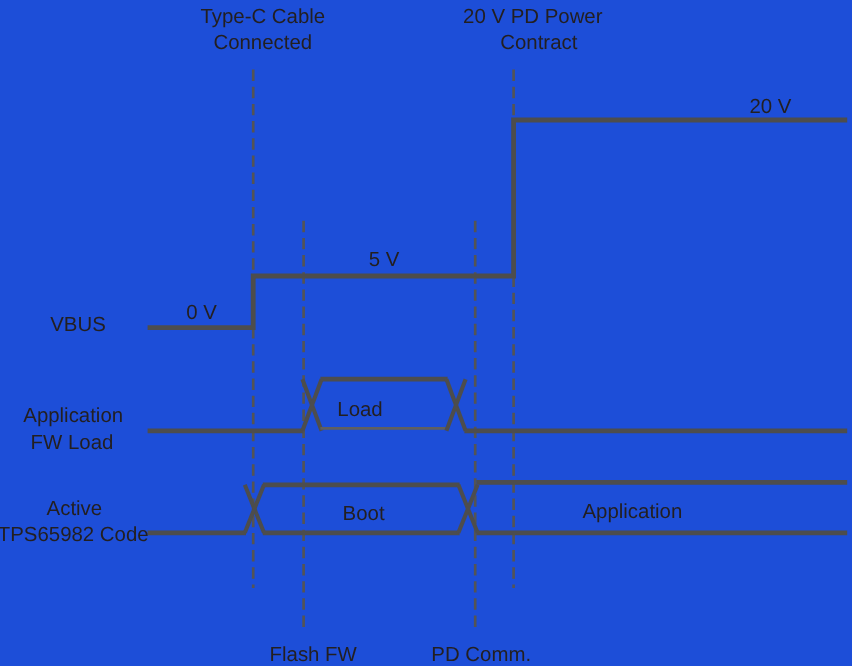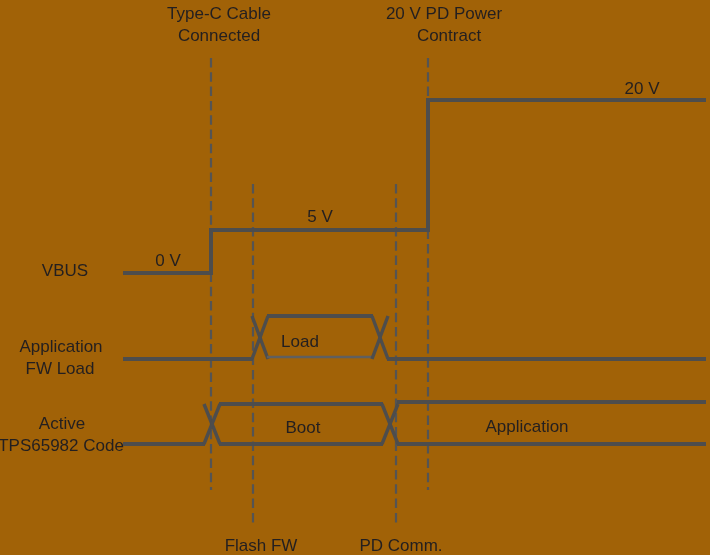--- a/index.html
+++ b/index.html
@@ -4,21 +4,21 @@
 <style>
   html, body {
     margin: 0;
     padding: 0;
     background: #ffffff;
   }
   .figure-wrap {
     position: relative;
     width: 710px;
     height: 555px;
-    background: #a16207;
+    background: #1d4ed8;
     font-family: "Liberation Sans", sans-serif;
     overflow: hidden;
   }
   svg { display: block; }
   .guide {
     stroke: #545454;
     stroke-width: 2.2;
     stroke-dasharray: 9.5 4.8;
     fill: none;
   }

